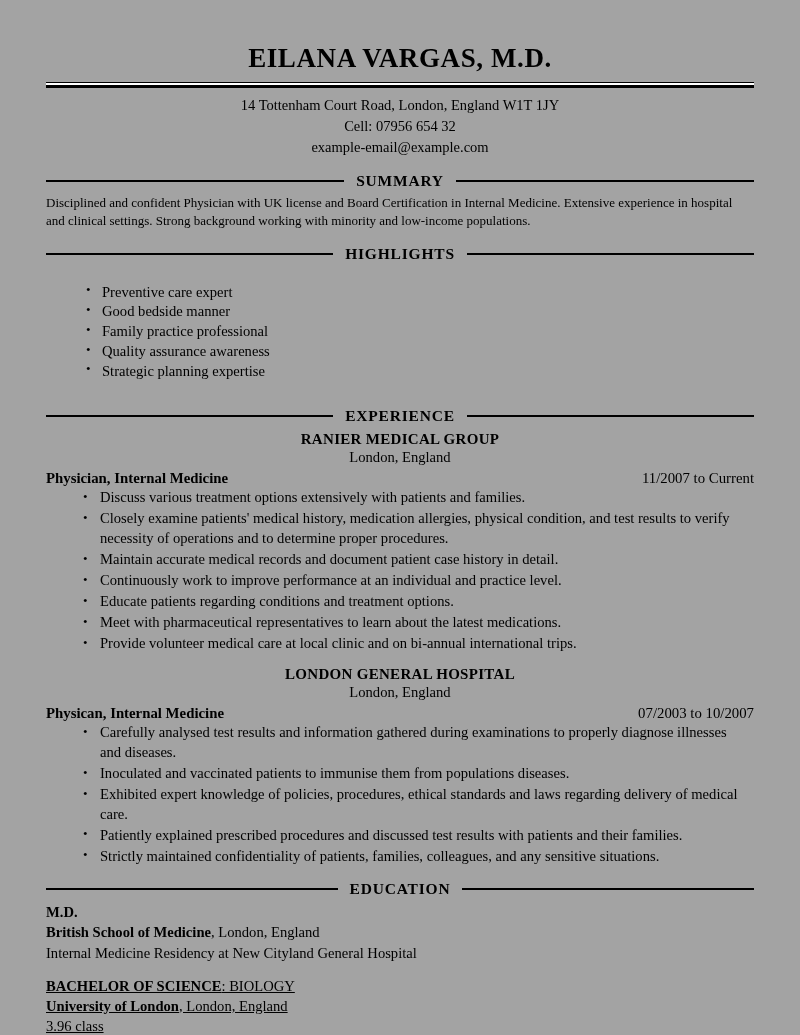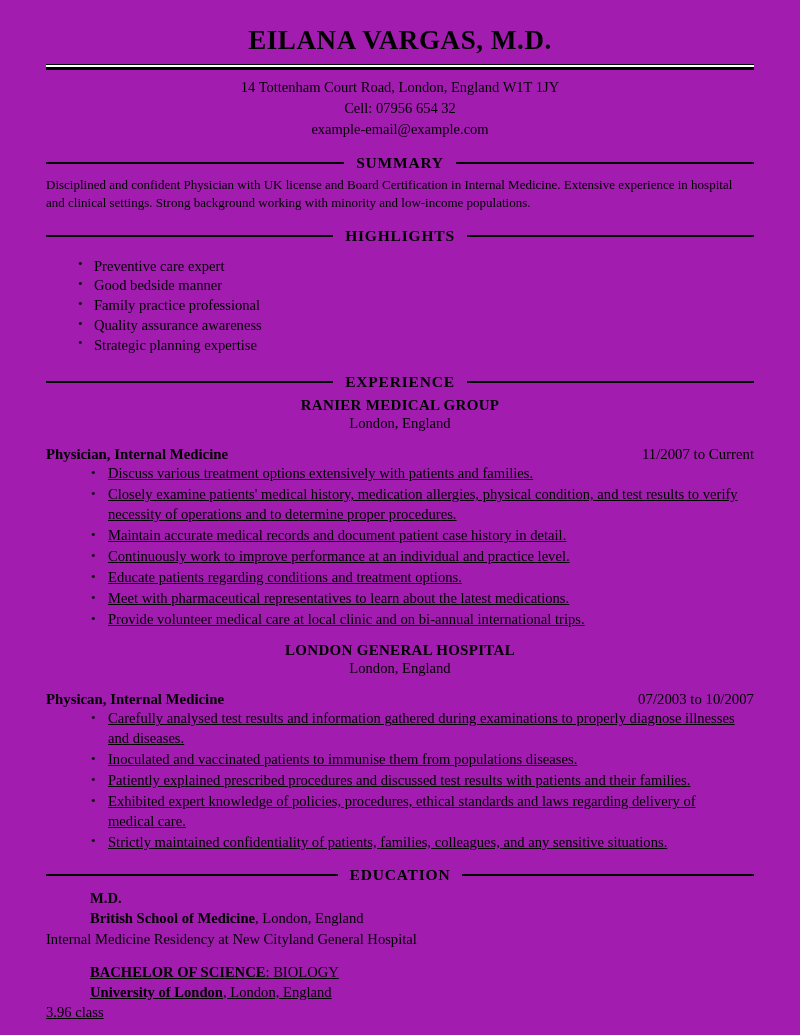--- a/index.html
+++ b/index.html
@@ -11,23 +11,23 @@
     width: 800px;
     height: 1035px;
     font-family: "Liberation Serif", "DejaVu Serif", serif;
     color: #000000;
     -webkit-font-smoothing: antialiased;
   }
   .page {
     width: 800px;
     height: 1035px;
     position: relative;
-    background: #a21caf;
+    background: #a3a3a3;
     box-sizing: border-box;
-    padding: 0 46px;
+    padding: 18px 46px;
   }
 
   
   .name {
     text-align: center;
     font-size: 27px;
     font-weight: bold;
     letter-spacing: 0.6px;
     padding-top: 26px;
     line-height: 1.1;
@@ -90,21 +90,21 @@
   }
   .highlights .col {
     width: 50%;
     box-sizing: border-box;
   }
   .highlights .col.right {
     padding-left: 33px;
   }
   ul.bullets {
     list-style: none;
-    margin: 4px;
+    margin: 12px;
     padding: 0;
   }
   ul.bullets > li {
     position: relative;
     padding-left: 44px;
     font-size: 14.6px;
     line-height: 1.29;
     margin-bottom: 1px;
   }
   ul.bullets > li::before {
@@ -125,37 +125,36 @@
   }
   .org-loc {
     text-align: center;
     font-size: 14.6px;
     line-height: 1.35;
   }
   .role-row {
     display: flex;
     justify-content: space-between;
     align-items: baseline;
-    margin-top: 13px;
+    margin-top: 3px;
   }
   .role-title {
     font-size: 14.8px;
     font-weight: bold;
   }
   .role-dates {
     font-size: 14.8px;
     text-align: right;
     white-space: nowrap;
   }
   ul.duties {
     list-style: none;
-    margin: 12px;
+    margin: 4px;
     padding: 0;
     margin-top: 1px;
-    text-decoration: underline;
   }
   ul.duties > li {
     position: relative;
     padding-left: 50px;
     padding-right: 4px;
     font-size: 14.6px;
     line-height: 1.34;
     margin-bottom: 1.5px;
   }
   ul.duties > li::before {
@@ -177,21 +176,20 @@
   .edu-block + .edu-block {
     margin-top: 13px;
     text-decoration: underline;
   }
   .edu-line {
     font-size: 14.6px;
     line-height: 1.38;
   }
   .edu-line b {
     font-weight: bold;
-    margin-left: 44px;
   }
 </style>
 </head>
 <body>
 
 <div class="page">
 
   <div>
     <div class="name">EILANA VARGAS, M.D.</div>
     <div class="header-rule">
@@ -257,22 +255,22 @@
   <div class="job">
     <div class="org">LONDON GENERAL HOSPITAL</div>
     <div class="org-loc">London, England</div>
     <div class="role-row">
       <div class="role-title">Physican, Internal Medicine</div>
       <div class="role-dates">07/2003 to 10/2007</div>
     </div>
     <ul class="duties">
       <li>Carefully analysed test results and information gathered during examinations to properly diagnose illnesses and diseases.</li>
       <li>Inoculated and vaccinated patients to immunise them from populations diseases.</li>
+      <li>Exhibited expert knowledge of policies, procedures, ethical standards and laws regarding delivery of medical care.</li>
       <li>Patiently explained prescribed procedures and discussed test results with patients and their families.</li>
-      <li>Exhibited expert knowledge of policies, procedures, ethical standards and laws regarding delivery of medical care.</li>
       <li>Strictly maintained confidentiality of patients, families, colleagues, and any sensitive situations.</li>
     </ul>
   </div>
 
   <div class="section-head">
     <div class="bar"></div>
     <div class="title">EDUCATION</div>
     <div class="bar"></div>
   </div>
 

